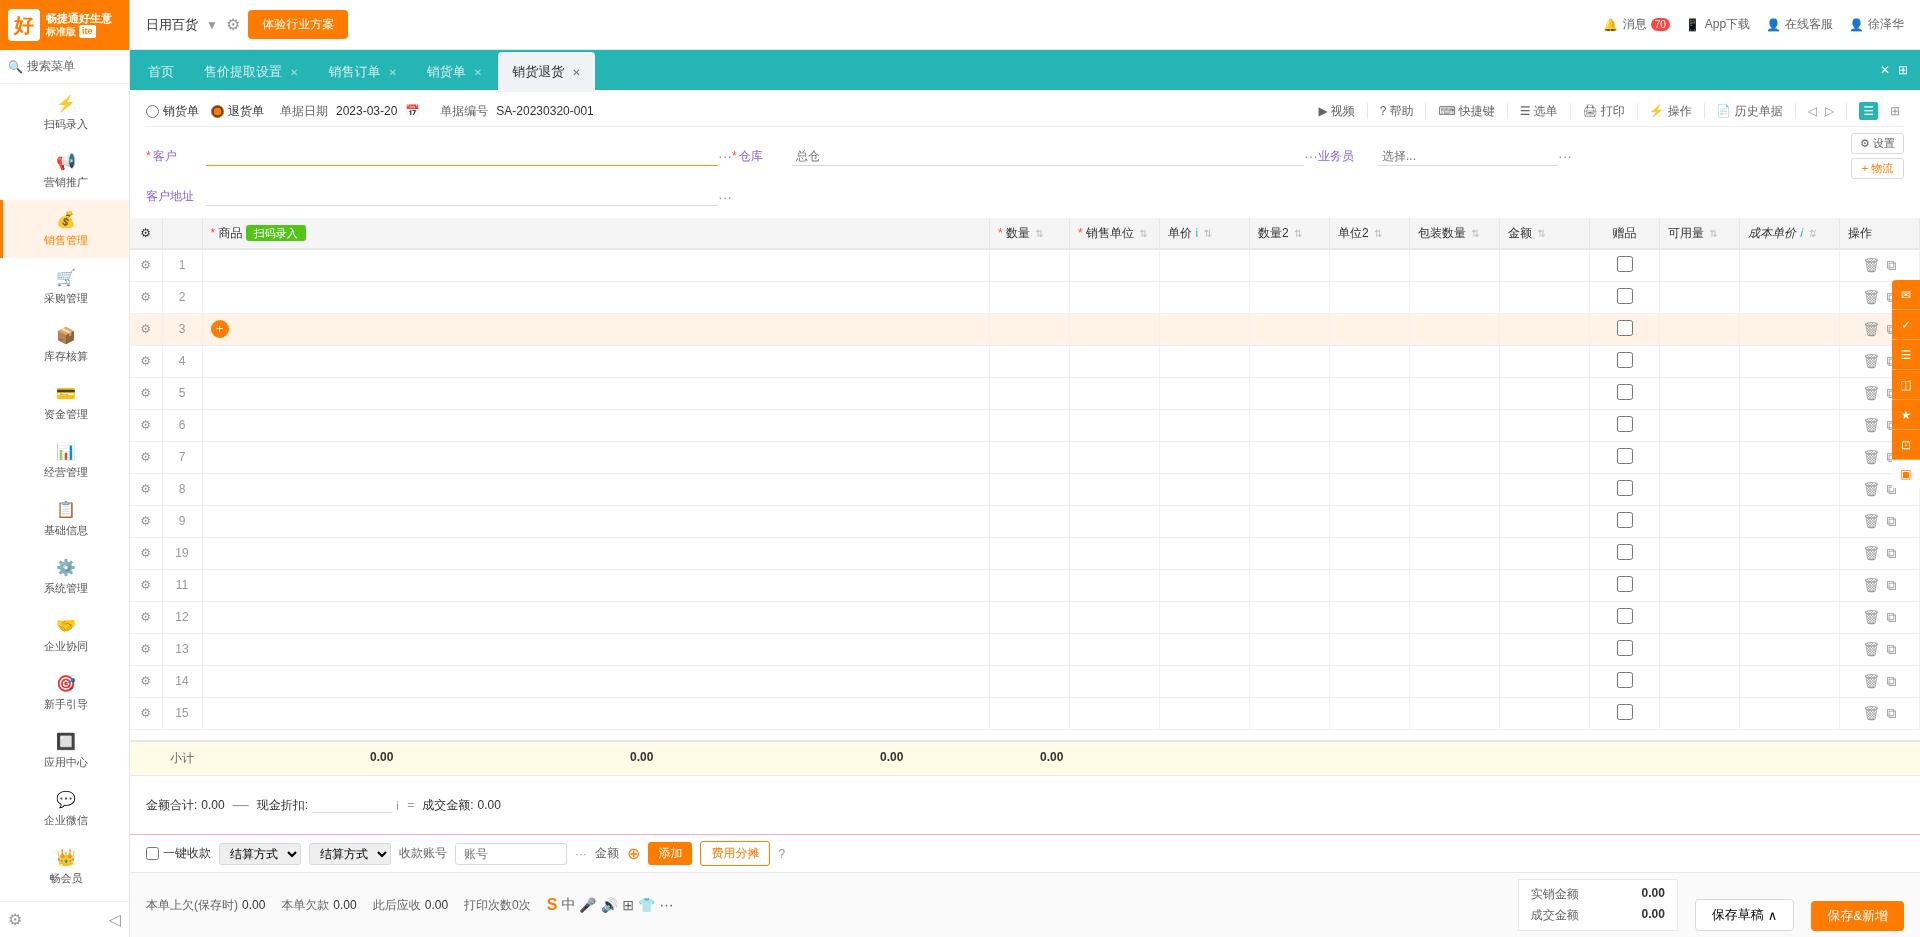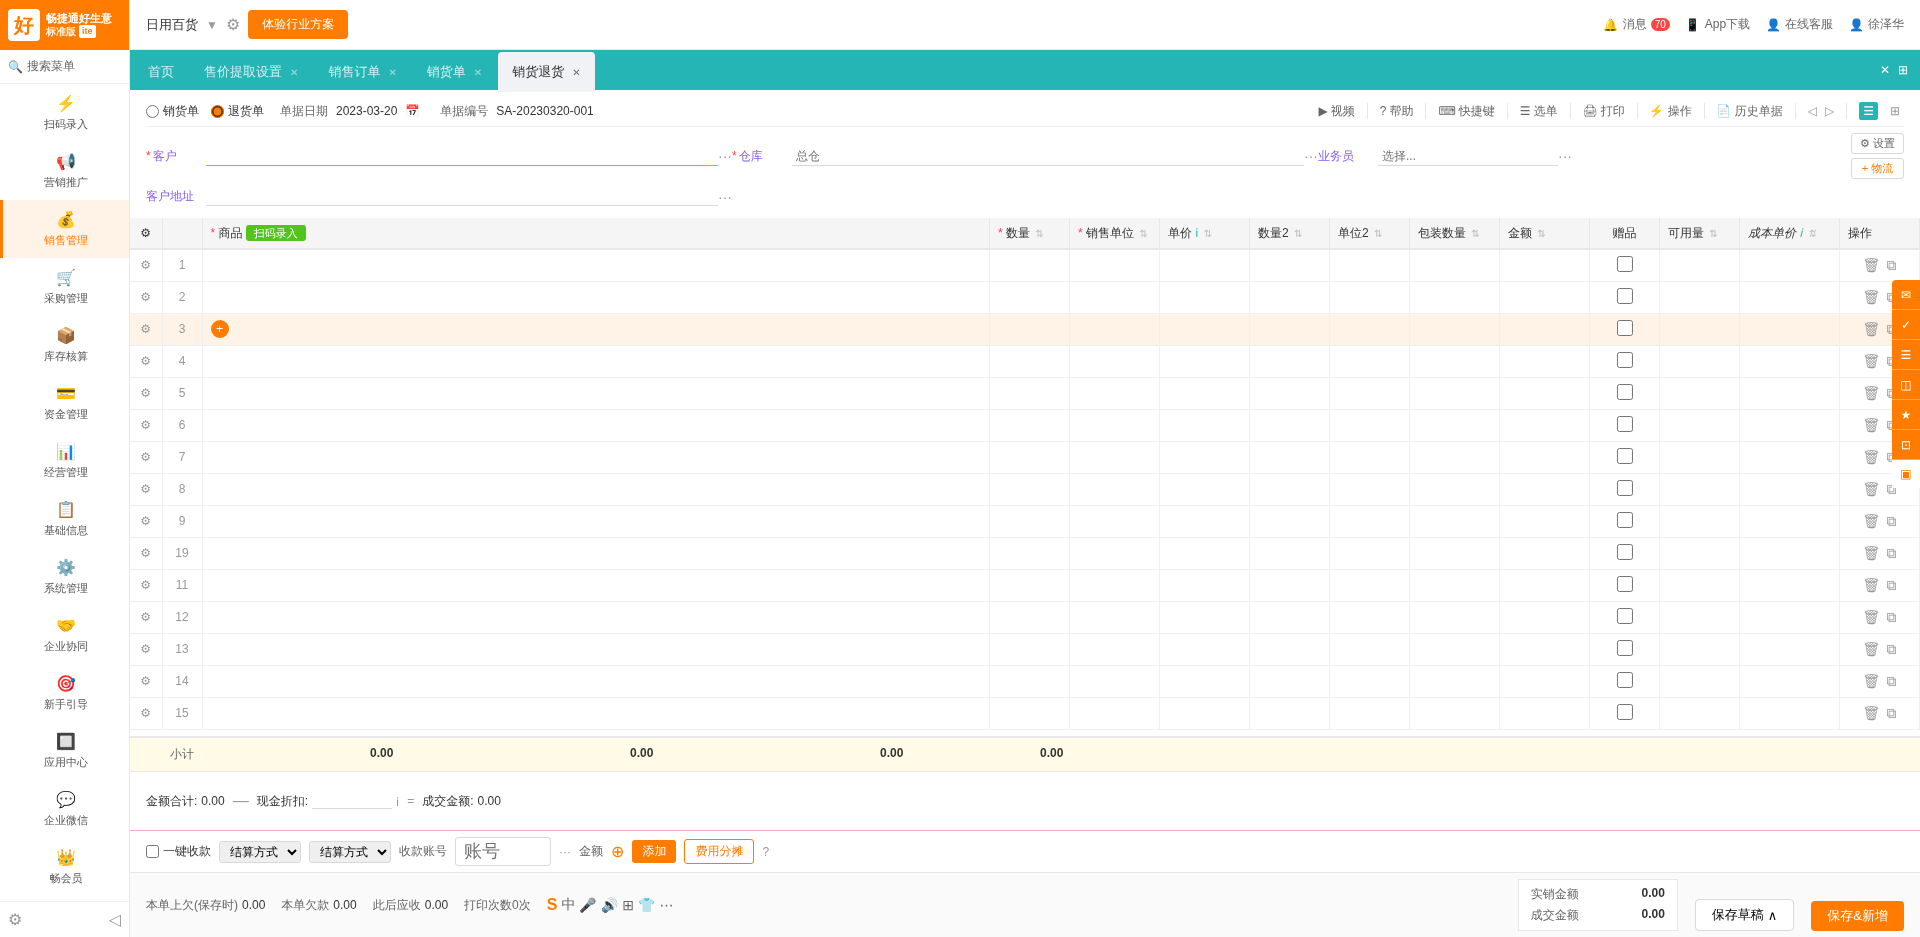--- a/index.html
+++ b/index.html
@@ -838,21 +838,21 @@
           <input type="checkbox" style="">
           <span>一键收款</span>
         </label>
         <select class="payment-select">
           <option>结算方式</option>
         </select>
         <select class="payment-select">
           <option>结算方式</option>
         </select>
         <span style="color:#666;">收款账号</span>
-        <input type="text" placeholder="账号" style="border: 1px solid rgb(217, 217, 217); padding: 3px 8px; border-radius: 3px; font-size: 18px; width: 96px;">
+        <input type="text" placeholder="账号" style="border: 1px solid rgb(217, 217, 217); padding: 3px 8px; border-radius: 3px; font-size: 12px; width: 112px;">
         <span style="color:#999;cursor:pointer;">···</span>
         <span style="color:#666;">金额</span>
         <span style="color:#ff7c00;cursor:pointer;font-size:16px;">⊕</span>
         <button class="add-btn">添加</button>
         <button class="expense-btn">费用分摊</button>
         <span style="color:#999;cursor:pointer;">?</span>
       </div>
 
       <div style="display:flex;align-items:center;justify-content:space-between;padding:6px 16px;background:#fafafa;border-top:1px solid #e8e8e8;">
         <div style="display:flex;align-items:center;gap:16px;font-size:12px;color:#666;">

